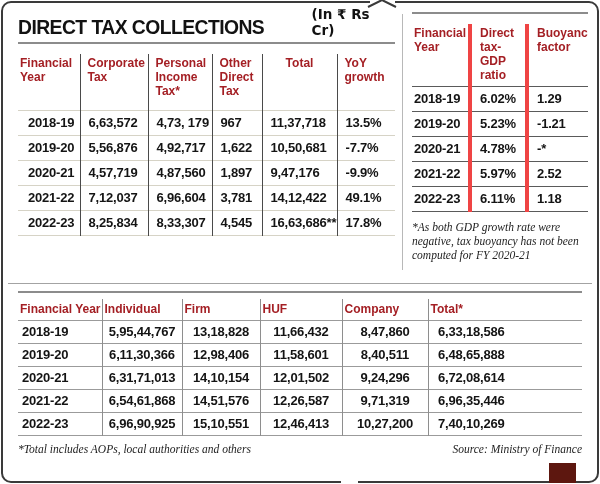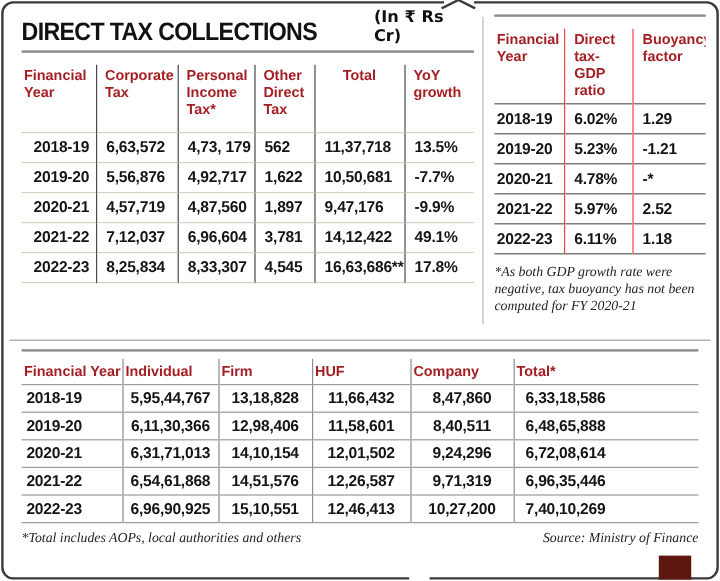--- a/index.html
+++ b/index.html
@@ -39,21 +39,21 @@
          padding:5px 2px 5px 8px;color:#141414;}
   .t1 td:first-child{padding-left:10px;}
   .t1 tbody tr{border-top:1px solid #d6d3c6;}
   .t1 tbody{border-bottom:1px solid #d6d3c6;}
 
   
   .t2{width:176px;margin-top:10px;}
   .t2 th{vertical-align:top;text-align:left;color:#a41f24;font-size:12px;line-height:14px;
          font-weight:bold;padding:2px 2px 4px 8px;height:50px;}
   .t2 th:first-child{padding-left:2px;}
-  .t2 th+th, .t2 td+td{border-left:1px solid #ef4444;margin-top:32px;}
+  .t2 th+th, .t2 td+td{border-left:4px solid #ef4444;margin-top:32px;}
   .t2 td{font-size:13px;line-height:14px;font-weight:bold;letter-spacing:-0.2px;
          padding:5px 2px 5px 8px;color:#141414;}
   .t2 td:first-child{padding-left:2px;}
   .t2 tbody tr{border-top:1px solid #5a5a5a;}
   .t2 tbody{border-bottom:1px solid #5a5a5a;}
 
   
   .t3{width:564px;margin-top:6px;}
   .t3 th{color:#a41f24;font-size:12px;font-weight:bold;text-align:left;
          padding:3px 2px 4px 2px;white-space:nowrap;}
@@ -113,21 +113,21 @@
         <th>Other Direct Tax</th>
         <th>Total</th>
         <th>YoY growth</th>
       </tr>
     </thead>
     <tbody>
         <tr>
           <td>2018-19</td>
           <td>6,63,572</td>
           <td>4,73, 179</td>
-          <td>562</td>
+          <td>967</td>
           <td>11,37,718</td>
           <td>13.5%</td>
         </tr>
         <tr>
           <td>2019-20</td>
           <td>5,56,876</td>
           <td>4,92,717</td>
           <td>1,622</td>
           <td>10,50,681</td>
           <td>-7.7%</td>

